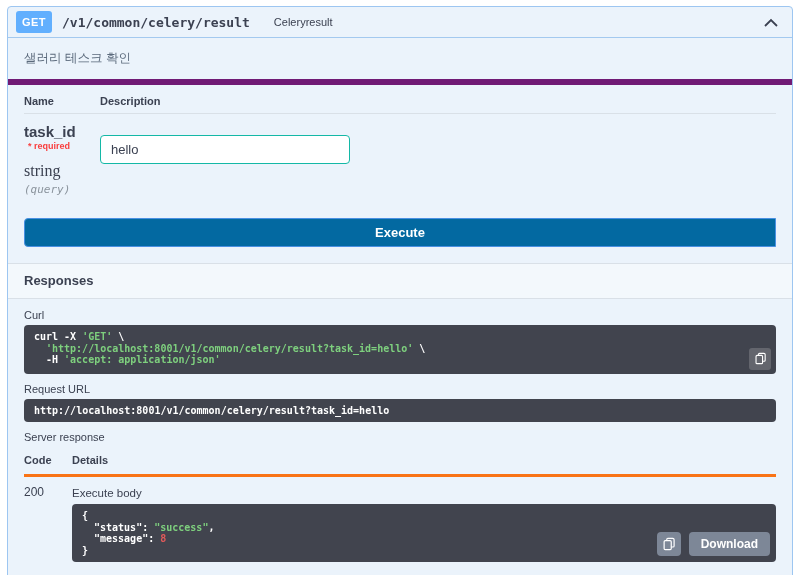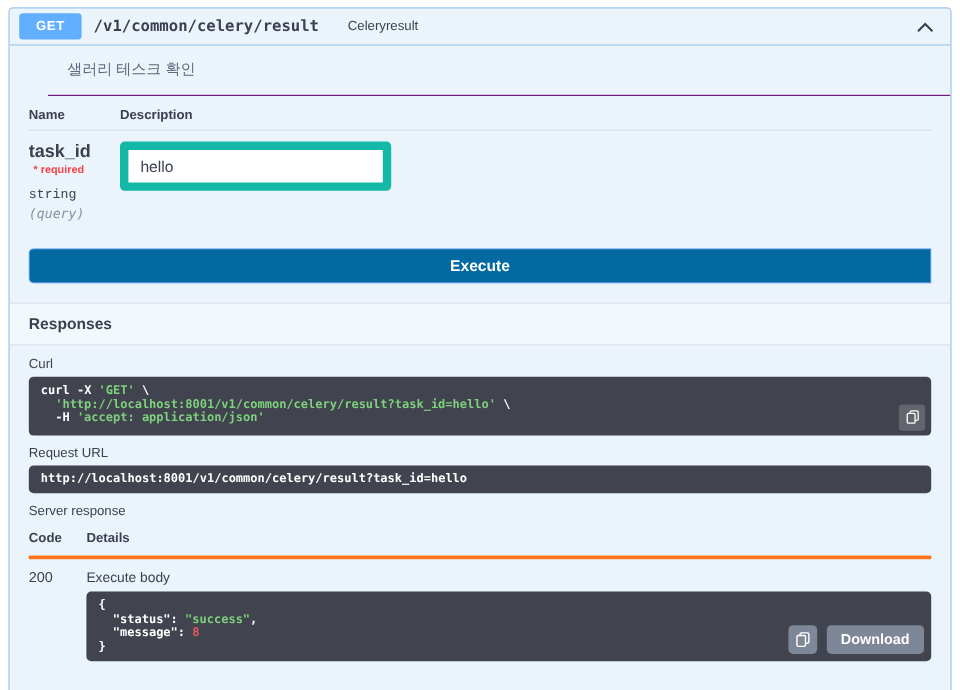--- a/index.html
+++ b/index.html
@@ -6,46 +6,46 @@
     font-family:"Liberation Sans",sans-serif;-webkit-font-smoothing:antialiased;}
   *{box-sizing:border-box;}
   button{font-family:"Liberation Sans",sans-serif;cursor:pointer;}
 
   .opblock{position:absolute;left:7px;right:7px;top:6px;height:640px;background:#ebf3fb;
     border:1px solid #9dc6f1;border-radius:4px;overflow:hidden;}
 
   
   .summary{display:flex;align-items:center;padding:4px 12px 4px 8px;border-bottom:1px solid #a3c9ef;}
   .badge{background:#61affe;color:#fff;font-weight:bold;font-size:11px;letter-spacing:.5px;
-    padding:5px 0;width:52px;text-align:center;border-radius:3px;border:none;}
+    padding:5px 0;width:36px;text-align:center;border-radius:3px;border:none;}
   .path{margin-left:10px;font-family:"DejaVu Sans Mono",monospace;font-weight:bold;font-size:13px;color:#3b4151;}
   .sumdesc{margin-left:24px;font-size:11px;color:#3b4151;}
   .chev{margin-left:auto;background:none;border:none;padding:2px;display:flex;align-items:center;}
 
   
-  .descrow{padding:12px 16px;font-size:12.5px;color:#5b6a7c;border-bottom:1px solid #701a75;margin-left:32px;}
+  .descrow{padding:12px 16px;font-size:12.5px;color:#5b6a7c;border-bottom:6px solid #701a75;}
 
   
   .sechdr{display:flex;align-items:flex-end;justify-content:space-between;padding:6px 16px 0;
     border-bottom:1px solid #d9e0e7;background:rgba(255,255,255,.45);}
   .tab{font-size:13px;font-weight:bold;color:#3b4151;padding:4px 2px 8px;border-bottom:3px solid #4990e2;}
   .cancel{margin-bottom:6px;background:transparent;border:2px solid #f93e3e;border-radius:3px;
     color:#f93e3e;font-weight:bold;font-size:12px;padding:4px 20px;}
 
   
   .ptable{padding:0 16px;}
   .pcols{display:grid;grid-template-columns:76px 1fr;}
   .phdr{border-bottom:1px solid #d9e0e7;padding:10px 0 6px;font-size:11px;font-weight:bold;color:#3b4151;}
   .prow{padding-top:9px;}
   .pname{font-size:15px;font-weight:bold;color:#3b4151;}
   .preq{color:#f93e3e;font-size:9px;font-weight:bold;vertical-align:top;margin-left:4px;white-space:nowrap;}
-  .ptype{font-family:Liberation Mono, monospace;font-size:11px;color:#3b4151;margin-top:3px;}
+  .ptype{font-family:Liberation Serif, serif;font-size:16px;color:#3b4151;margin-top:3px;}
   .ploc{font-family:"DejaVu Sans Mono",monospace;font-size:11px;font-style:italic;color:#8a939c;margin-top:3px;}
-  .pinput{width:226px;padding:6px 10px;font-size:13px;border:7px solid #14b8a6;border-radius:4px;
-    background:#fff;color:#3b4151;outline:none;font-family:"Liberation Sans",sans-serif;}
+  .pinput{width:250px;padding:6px 10px;font-size:13px;border:1px solid #14b8a6;border-radius:4px;
+    background:#fff;color:#3b4151;outline:none;font-family:"Liberation Sans",sans-serif;margin-top:12px;}
 
   
   .execrow{display:flex;margin:22px 16px 0;padding-bottom:0;}
   .bexec{flex:1;background:#0369a1;border:1px solid #4990e2;color:#fff;font-weight:bold;font-size:13px;
     padding:6px 0;border-radius:4px 0 0 4px;}
   .bclear{flex:1;background:#fff;border:1px solid #7a8591;border-left:none;color:#3b4151;font-weight:bold;
     font-size:13px;padding:6px 0;border-radius:0 4px 4px 0;}
   .execpad{height:16px;}
 
   

